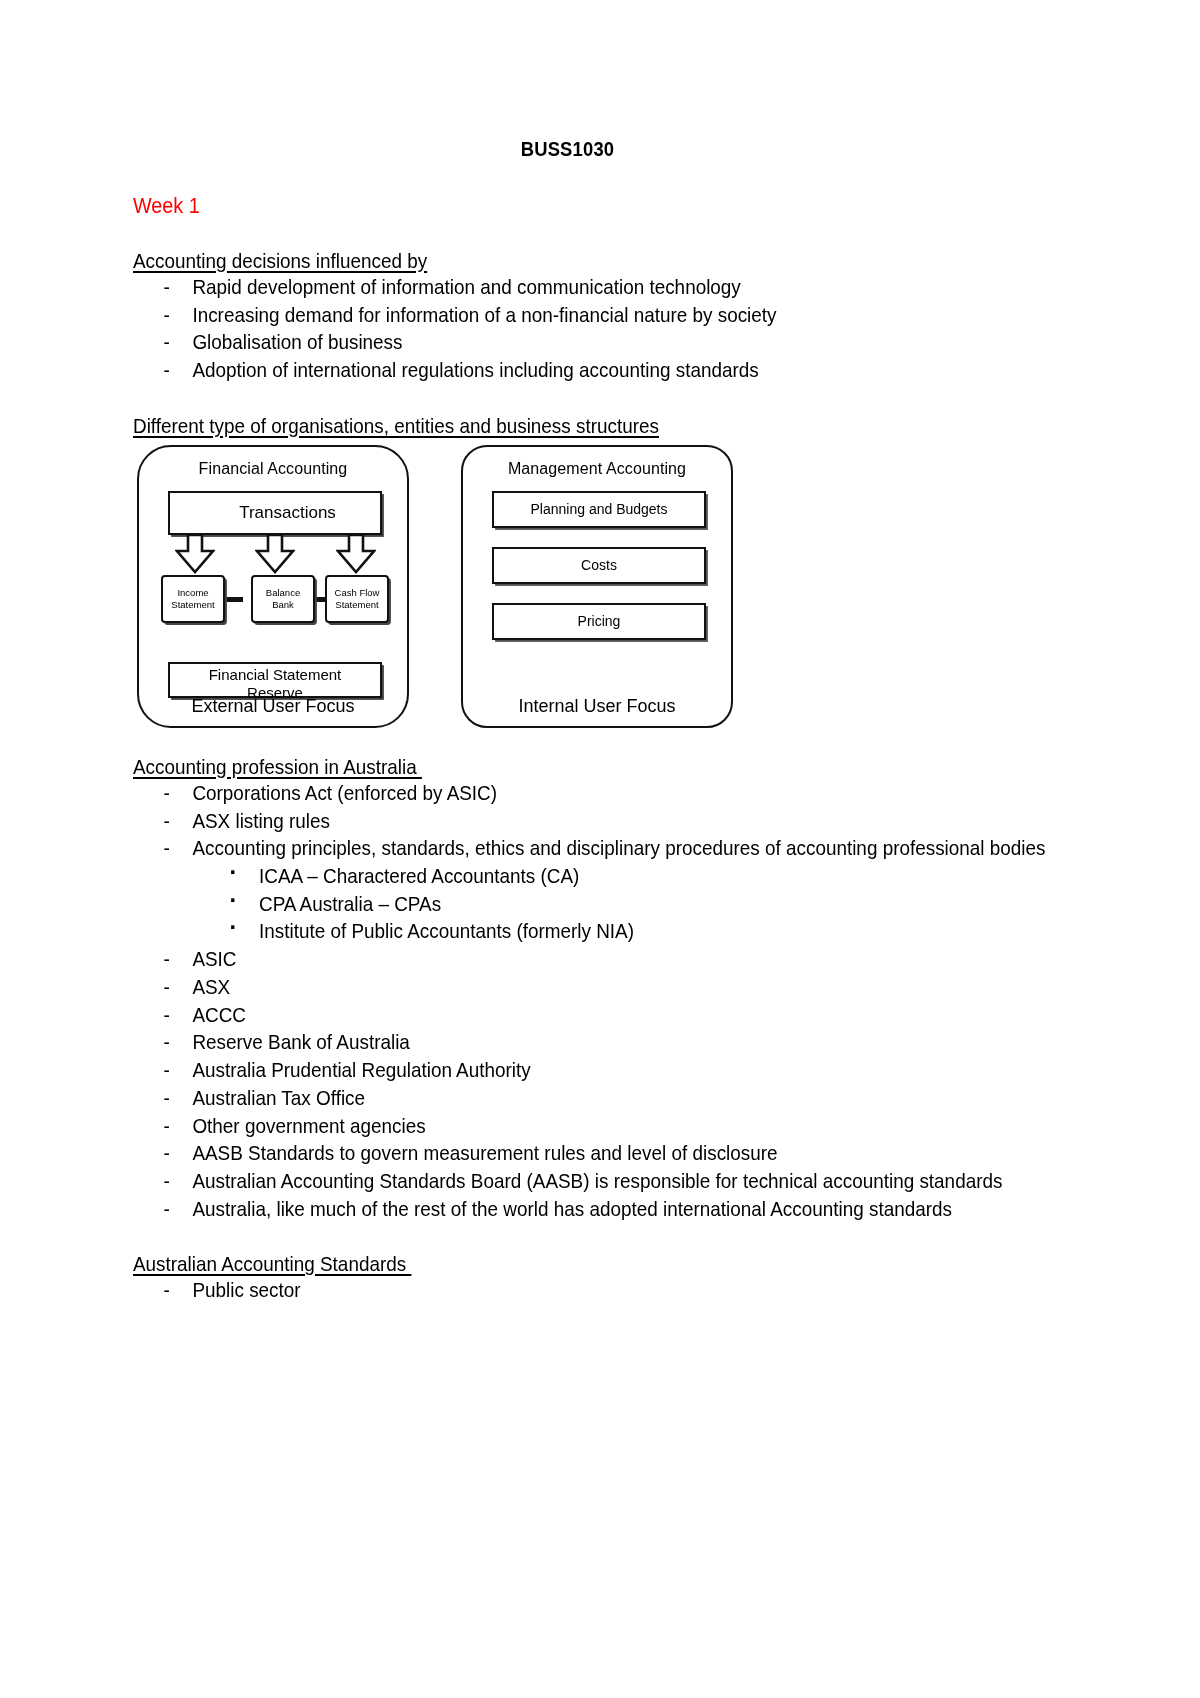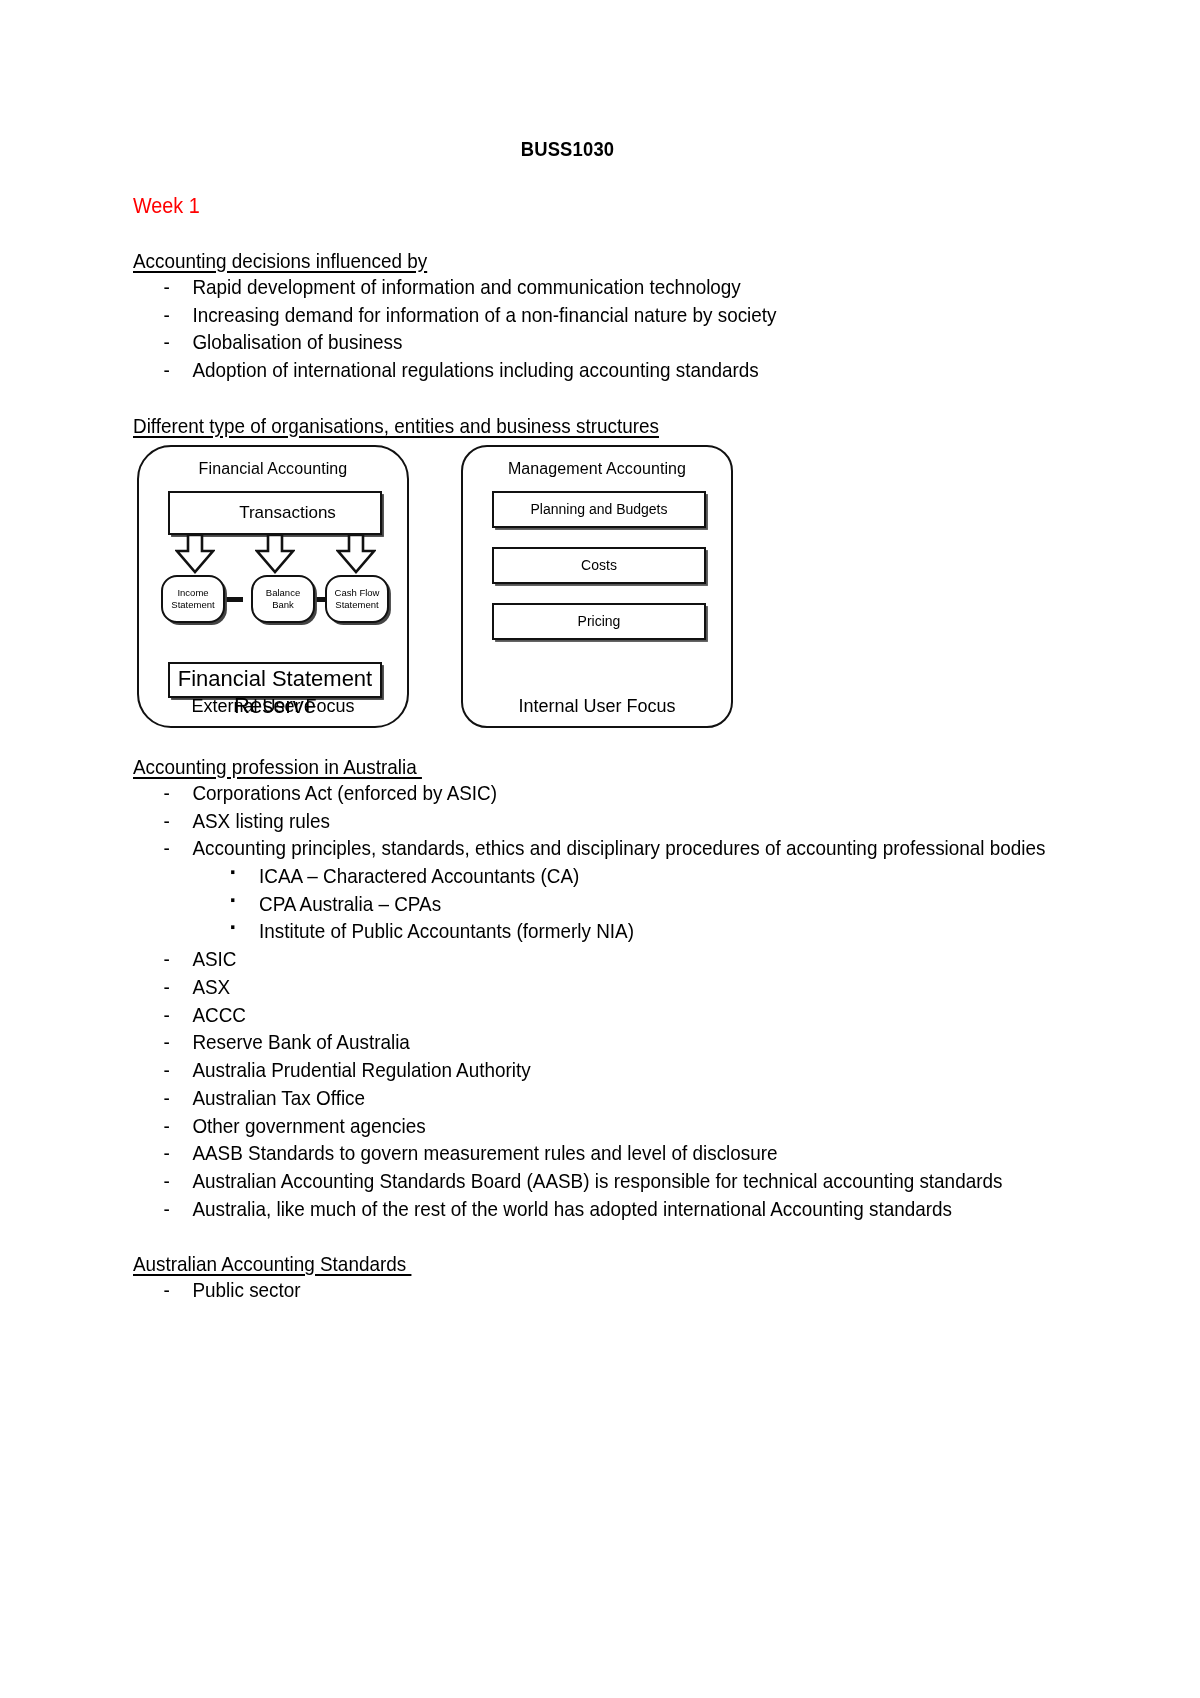--- a/index.html
+++ b/index.html
@@ -159,38 +159,38 @@
     font-family: "Liberation Sans", sans-serif;
     box-shadow: 2.5px 2.5px 0 -0.6px #444;
   }
   .dbox-transactions {
     left: 29px; top: 44px; width: 214px; height: 44px;
     font-size: 17px;
     padding-left: 25px;
   }
   .stmt {
     top: 128px; width: 64px; height: 48px;
-    border-radius: 16px;
+    border-radius: 4px;
     font-size: 9.5px;
     line-height: 1.22;
   }
   .stmt-income  { left: 22px; }
   .stmt-balance { left: 112px; }
   .stmt-cash    { left: 186px; }
   .connector {
     position: absolute;
     top: 150px;
     height: 5px;
     background: #111;
   }
   .conn-1 { left: 86px; width: 18px; }
   .conn-2 { left: 168px; width: 18px; }
   .dbox-analysis {
     left: 29px; top: 215px; width: 214px; height: 36px;
-    font-size: 22px;
+    font-size: 15px;
     align-items: flex-start;
     padding-top: 2px;
     overflow: visible;
   }
   .analysis-text {
     position: relative;
     white-space: nowrap;
     line-height: 1.22;
     top: 0;
   }

